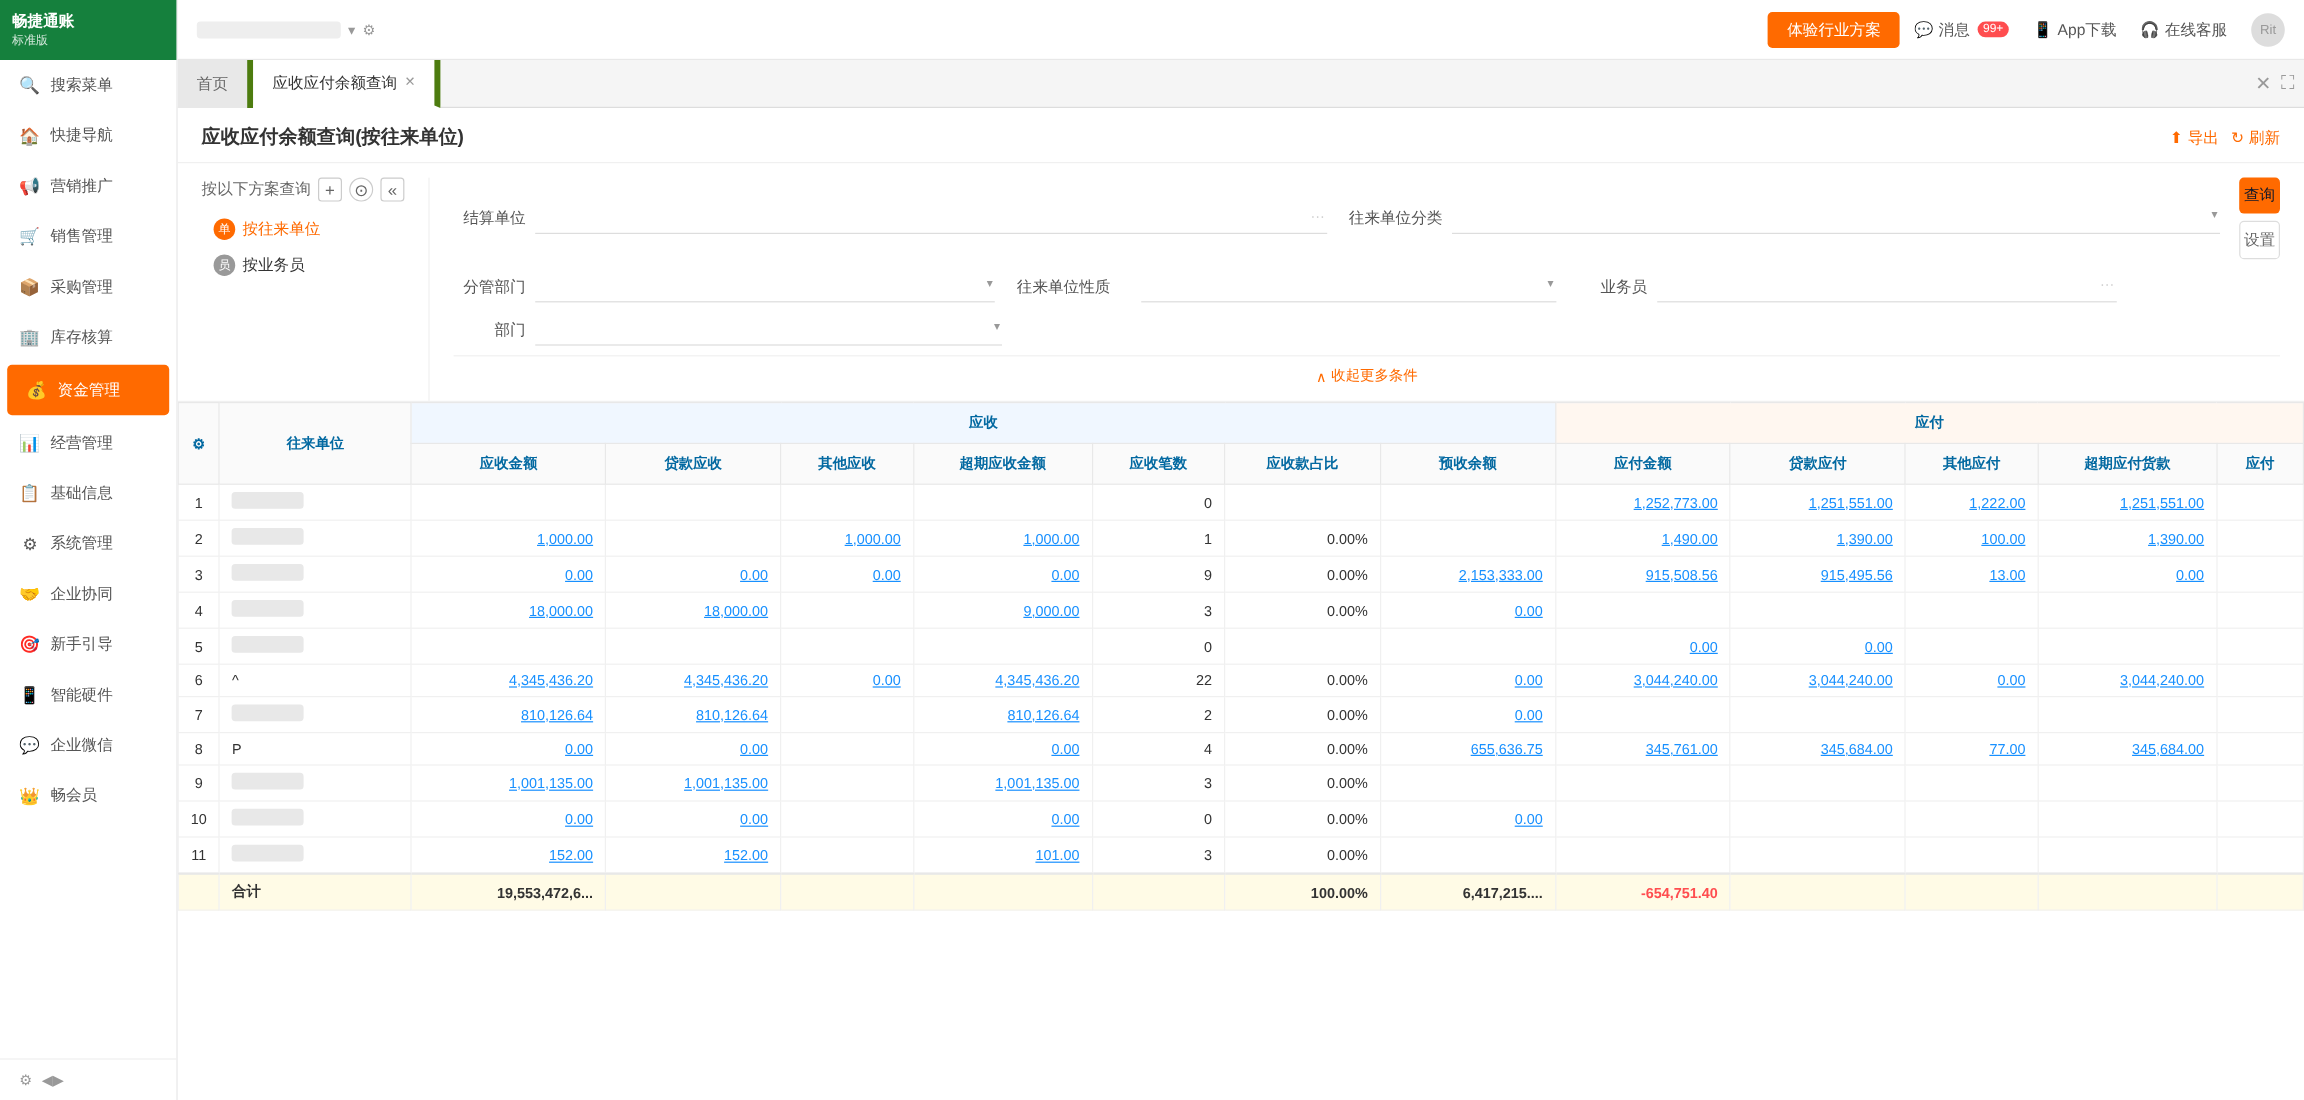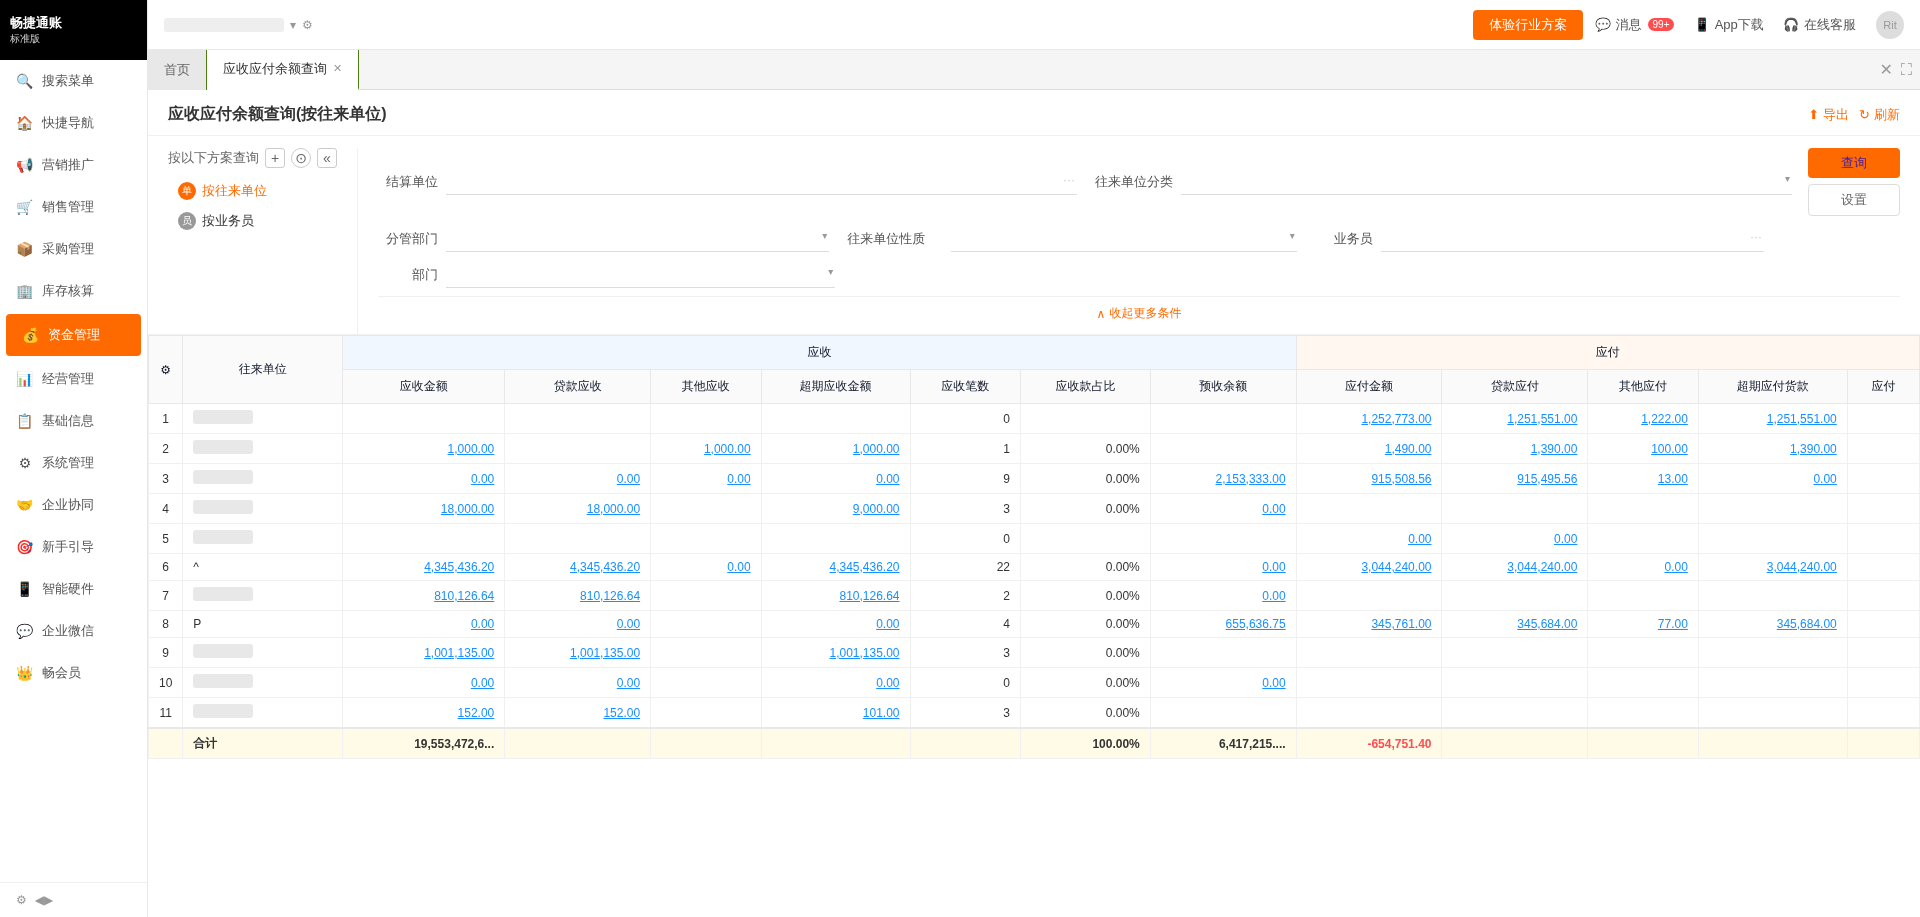--- a/index.html
+++ b/index.html
@@ -3,21 +3,21 @@
   <meta charset="utf-8">
   <style>
     * { box-sizing: border-box; margin: 0; padding: 0; }
     body { font-family: 'Microsoft YaHei', Arial, sans-serif; font-size: 12px; background: #f0f2f5; color: #333; overflow: hidden; }
     
     
     .app-container { display: flex; height: 917px; width: 1920px; }
     
     
     .sidebar { width: 148px; background: #fff; border-right: 1px solid #e8e8e8; display: flex; flex-direction: column; flex-shrink: 0; }
-    .sidebar-logo { height: 60px; background: #000000; display: flex; align-items: center; padding: 0 10px; }
+    .sidebar-logo { height: 50px; background: #15803d; display: flex; align-items: center; padding: 0 10px; }
     .sidebar-logo-text { color: #fff; font-size: 13px; font-weight: bold; }
     .sidebar-logo-sub { color: rgba(255,255,255,0.8); font-size: 10px; }
     .sidebar-item { display: flex; align-items: center; padding: 12px 16px; cursor: pointer; color: #555; gap: 8px; }
     .sidebar-item.active { background: #ff6a00; color: #fff; border-radius: 4px; margin: 2px 6px; }
     .sidebar-item .icon { font-size: 14px; width: 18px; text-align: center; }
     .sidebar-item .label { font-size: 13px; }
     .sidebar-bottom { margin-top: auto; border-top: 1px solid #eee; display: flex; align-items: center; padding: 10px 16px; gap: 8px; color: #999; cursor: pointer; }
     
     
     .main-area { flex: 1; display: flex; flex-direction: column; overflow: hidden; }
@@ -26,45 +26,45 @@
     .top-bar { height: 50px; background: #fff; border-bottom: 1px solid #e8e8e8; display: flex; align-items: center; padding: 0 16px; gap: 12px; }
     .top-bar-breadcrumb { color: #999; font-size: 12px; flex: 1; display: flex; align-items: center; gap: 6px; }
     .top-bar-btn { background: #ff6a00; color: #fff; border: none; border-radius: 4px; padding: 6px 16px; cursor: pointer; font-size: 13px; }
     .top-bar-actions { display: flex; align-items: center; gap: 20px; color: #555; font-size: 13px; }
     .top-bar-actions .action-item { display: flex; align-items: center; gap: 4px; cursor: pointer; }
     .badge { background: #ff4d4f; color: #fff; border-radius: 10px; padding: 1px 5px; font-size: 10px; margin-left: 2px; }
     .user-avatar { width: 28px; height: 28px; background: #ddd; border-radius: 50%; }
     
     
     .tab-bar { height: 40px; background: #f5f5f5; border-bottom: 1px solid #ddd; display: flex; align-items: center; padding: 0 0; }
-    .tab { padding: 0 16px; height: 40px; display: flex; align-items: center; cursor: pointer; font-size: 13px; color: #666; border-right: 1px solid #4d7c0f; gap: 6px; }
+    .tab { padding: 0 16px; height: 40px; display: flex; align-items: center; cursor: pointer; font-size: 13px; color: #666; border-right: 5px solid #4d7c0f; gap: 6px; }
     .tab.home { background: #e8e8e8; }
     .tab.active { background: #fff; color: #333; border-bottom: 2px solid #fff; }
     .tab-close { color: #999; font-size: 11px; cursor: pointer; }
     .tab-bar-end { margin-left: auto; display: flex; align-items: center; padding-right: 8px; gap: 8px; color: #999; cursor: pointer; font-size: 16px; }
     
     
     .page-content { flex: 1; overflow: auto; background: #f0f2f5; padding: 0; }
     .page-inner { background: #fff; margin: 0; min-height: 100%; }
     
     
     .page-header { padding: 14px 20px 10px; display: flex; align-items: center; justify-content: space-between; border-bottom: 1px solid #f0f0f0; }
     .page-title { font-size: 16px; font-weight: bold; color: #333; }
     .page-header-actions { display: flex; gap: 10px; }
     .header-action-btn { display: flex; align-items: center; gap: 4px; color: #ff6a00; cursor: pointer; font-size: 13px; }
     .search-add-btn { width: 20px; height: 20px; border: 1px solid #ccc; border-radius: 3px; display: flex; align-items: center; justify-content: center; cursor: pointer; color: #666; font-size: 14px; }
-    .btn-query { background: #ff6a00; color: #4c1d95; border: none; border-radius: 4px; padding: 6px 33px; cursor: pointer; font-size: 13px; }
+    .btn-query { background: #ff6a00; color: #0f172a; border: none; border-radius: 4px; padding: 6px 4px; cursor: pointer; font-size: 13px; }
     .btn-settings { background: #fff; color: #666; border: 1px solid #ddd; border-radius: 4px; padding: 6px 0; cursor: pointer; font-size: 13px; }
     .scheme-option { display: flex; align-items: center; gap: 6px; padding: 6px 10px; cursor: pointer; border-radius: 4px; }
     .scheme-option.active { color: #ff6a00; }
     .scheme-option .scheme-icon { width: 18px; height: 18px; border-radius: 50%; background: #ff6a00; display: flex; align-items: center; justify-content: center; color: #fff; font-size: 10px; }
     .scheme-option .scheme-icon.gray { background: #999; }
     .scheme-option-text { font-size: 13px; }
     .data-table { width: 100%; border-collapse: collapse; font-size: 12px; }
-    .data-table th { background: #fafafa; border: 1px solid #e8e8e8; padding: 8px 10px; text-align: center; color: #0f172a; font-weight: normal; white-space: nowrap; }
+    .data-table th { background: #fafafa; border: 1px solid #e8e8e8; padding: 8px 10px; text-align: center; color: #0369a1; font-weight: bold; white-space: nowrap; }
     .data-table td { border: 1px solid #f0f0f0; padding: 6px 10px; text-align: right; white-space: nowrap; color: #333; }
     .data-table td.left { text-align: left; }
     .data-table td.center { text-align: center; }
     .data-table .link { color: #1890ff; text-decoration: underline; cursor: pointer; }
     .data-table .col-group-header { background: #f0f7ff; }
     .data-table .col-group-header-pay { background: #fff7f0; }
     .row-num { color: #999; text-align: center; }
     
     
     .total-row td { background: #fffbe6; font-weight: bold; border-top: 2px solid #e8e8e8; }

